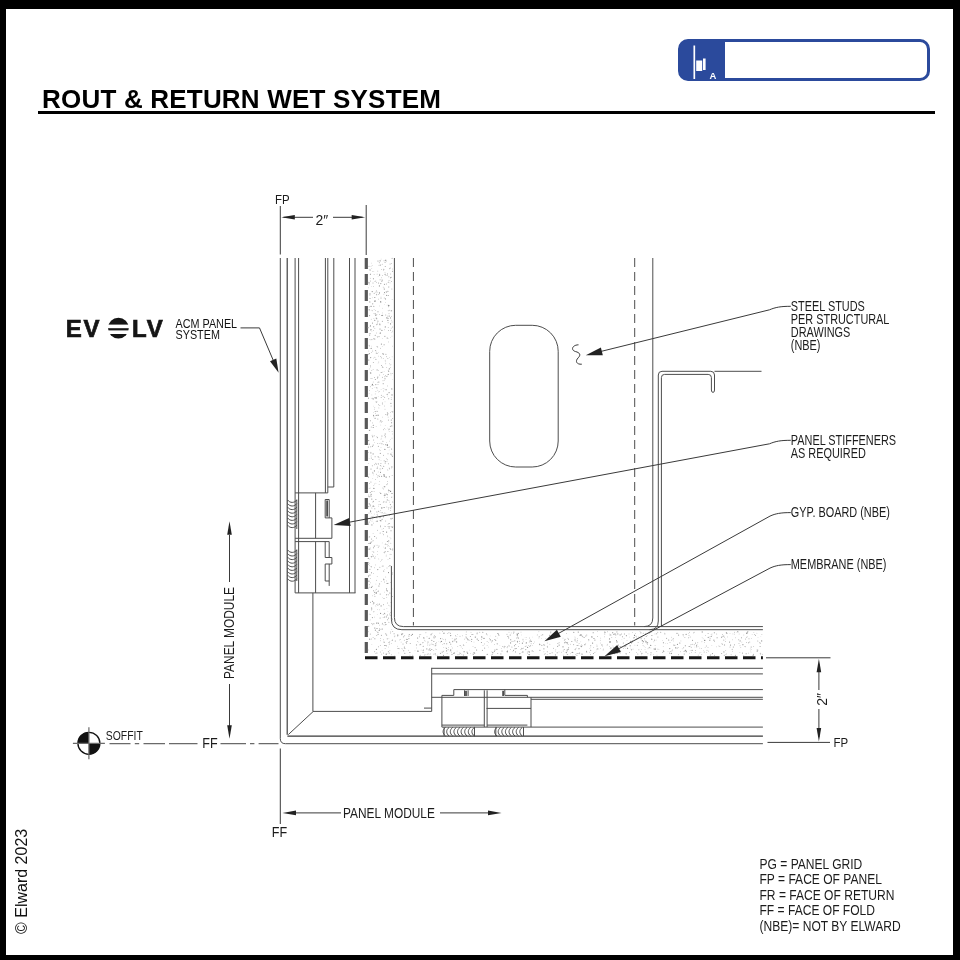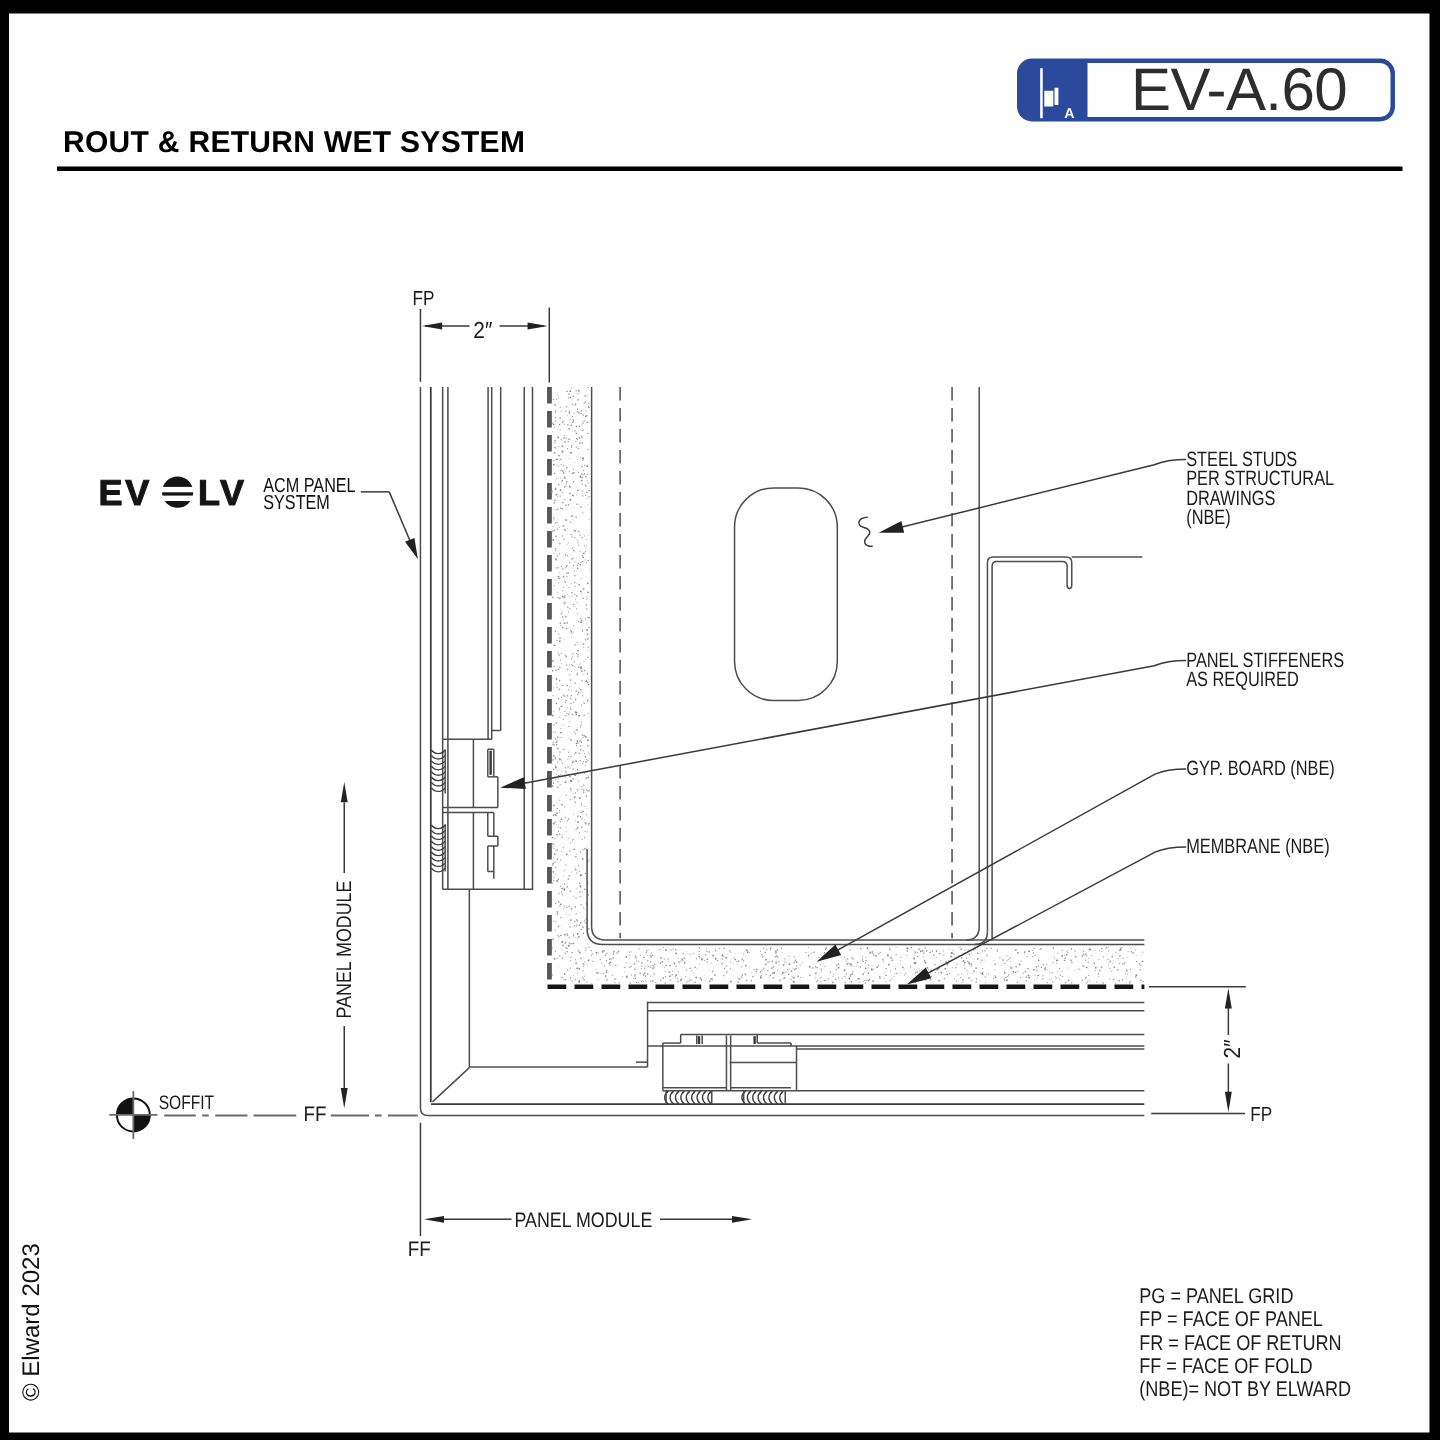--- a/index.html
+++ b/index.html
@@ -1,19 +1,19 @@
 <!DOCTYPE html>
 <html><head>
 <meta charset="utf-8">
 <style>
   html,body{margin:0;padding:0;background:#fff;width:960px;height:960px;overflow:hidden;}
   *{box-sizing:border-box;font-family:"Liberation Sans",sans-serif;}
   #frame{position:absolute;left:0;top:0;width:960px;height:960px;
     border-top:9px solid #000;border-left:6px solid #000;border-right:7px solid #000;border-bottom:5px solid #000;}
-  #title{position:absolute;left:42px;top:84px;font-size:20px;font-weight:bold;color:#000;letter-spacing:0.2px;}
+  #title{position:absolute;left:42px;top:84px;font-size:26px;font-weight:bold;color:#000;letter-spacing:0.2px;}
   #rule{position:absolute;left:38px;top:110.5px;width:897px;height:3px;background:#000;}
   #badge{position:absolute;left:678px;top:39px;width:252px;height:42px;border:3px solid #2b4a9c;border-radius:10px;background:#fff;}
   #badgeblue{position:absolute;left:-1px;top:-1px;width:45px;height:38px;background:#2b4a9c;border-radius:7px 0 0 7px;}
   #badgetext{position:absolute;left:44px;top:0;right:0;bottom:0;display:flex;align-items:center;justify-content:center;
     font-size:40px;color:#2d2d2d;letter-spacing:-0.4px;}
   #copy{position:absolute;left:13px;top:934px;transform-origin:0 0;transform:rotate(-90deg);font-size:16px;color:#111;white-space:nowrap;}
   #evolv{position:absolute;left:65px;top:315px;width:110px;height:26px;}
   svg text{font-family:"Liberation Sans",sans-serif;}
 </style>
 </head>
@@ -23,21 +23,20 @@
 <div id="rule"></div>
 <div id="badge">
   <div id="badgeblue">
     <svg width="45" height="38" viewBox="0 0 45 38">
       <line x1="14.3" y1="4.5" x2="14.3" y2="38" stroke="#fff" stroke-width="1.7"></line>
       <rect x="16.2" y="19.5" width="6" height="10.5" fill="#fff"></rect>
       <rect x="23" y="17.5" width="2.6" height="11.5" fill="#fff"></rect>
       <text x="29.5" y="37.5" font-size="9.5" font-weight="bold" fill="#fff" font-family="Liberation Sans,sans-serif">A</text>
     </svg>
   </div>
-  <div id="badgetext">EV-A.60</div>
 </div>
 <div id="copy">© Elward 2023</div>
 <svg id="evolv" width="110" height="26" viewBox="0 0 110 26">
   <g fill="#151515" stroke="#151515" stroke-width="0.7">
     <text x="0.7" y="21.9" font-size="24" font-weight="bold" letter-spacing="1.8">EV</text>
     <text x="67" y="21.9" font-size="24" font-weight="bold" letter-spacing="1.8">LV</text>
   </g>
   <circle cx="53.4" cy="13.1" r="10.4" fill="#151515"></circle>
   <rect x="39.5" y="9.6" width="24.5" height="3.6" fill="#fff"></rect>
   <rect x="43" y="15.4" width="24.6" height="3.6" fill="#fff"></rect>

